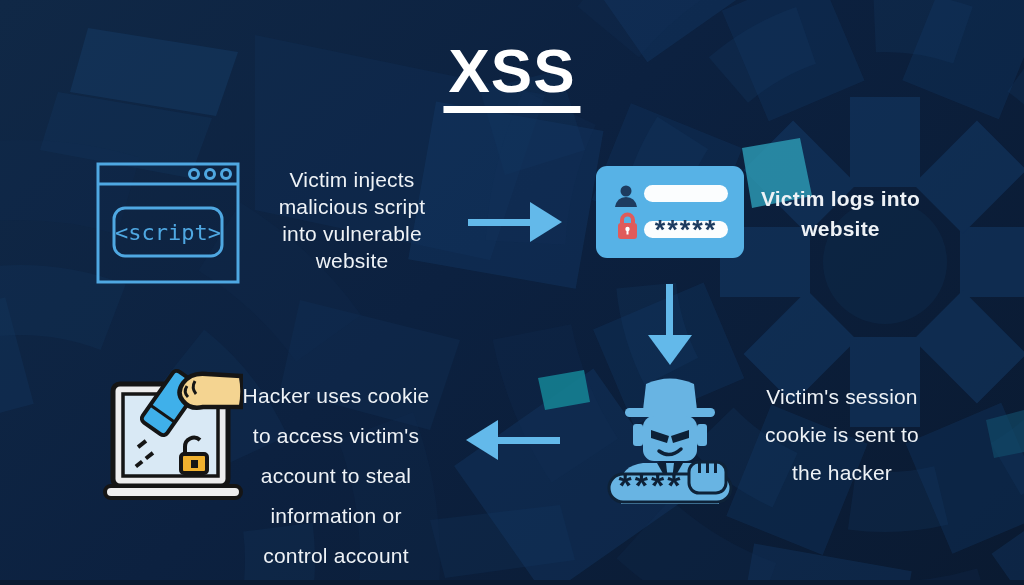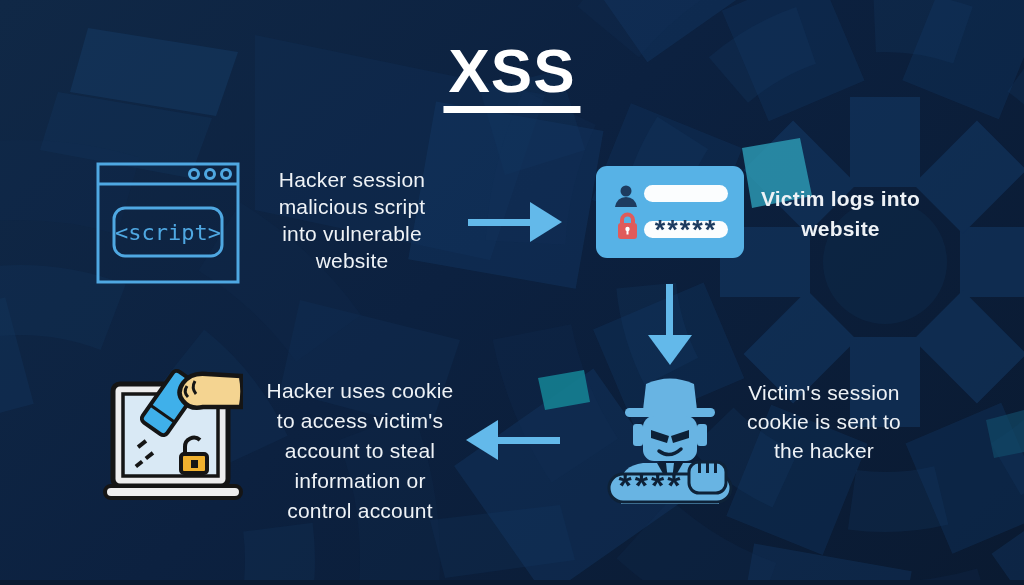--- a/index.html
+++ b/index.html
@@ -13,22 +13,22 @@
     position:absolute;top:38px;left:50%;transform:translateX(-50%);
     font-size:62px;font-weight:700;letter-spacing:1px;color:#ffffff;
     border-bottom:7px solid #ffffff;padding:0 5px 3px 5px;line-height:1.05;
   }
   .step{
     position:absolute;color:#eef2f6;text-align:center;white-space:pre-line;
     font-size:21px;line-height:28px;letter-spacing:.2px;
   }
   .step-1{left:243px;top:166px;width:218px;line-height:27px;}
   .step-2{left:748px;top:184px;width:185px;line-height:30px;font-weight:bold;}
-  .step-3{left:724px;top:378px;width:200px;line-height:29px;}
-  .step-4{left:248px;top:376px;width:224px;line-height:30px;}
+  .step-3{left:742px;top:378px;width:200px;line-height:38px;}
+  .step-4{left:224px;top:376px;width:224px;line-height:40px;}
   .icon,.arrow{position:absolute;}
   .icon-browser{left:96px;top:162px;}
   .icon-login{left:596px;top:166px;}
   .icon-hacker{left:603px;top:362px;}
   .icon-laptop{left:103px;top:362px;}
   .arrow-right{left:468px;top:200px;}
   .arrow-down{left:645px;top:284px;}
   .arrow-left{left:466px;top:418px;}
 </style>
 </head>
@@ -88,21 +88,21 @@
     <circle cx="20" cy="560" r="260" stroke="#14395f" stroke-width="70" fill="none" stroke-dasharray="120 80" opacity="0.25"></circle>
     <circle cx="20" cy="560" r="380" stroke="#102c50" stroke-width="80" fill="none" stroke-dasharray="150 100" opacity="0.22"></circle>
 
     <polygon points="742,148 800,138 812,196 752,208" fill="#2b97b0" opacity="0.85"></polygon>
     <polygon points="538,378 584,370 590,402 545,410" fill="#157f92" opacity="0.9"></polygon>
     <polygon points="986,420 1024,410 1024,452 994,458" fill="#12506e" opacity="0.6"></polygon>
   </svg>
 
   <div class="title">XSS</div>
 
-  <div class="step step-1">Hacker session
+  <div class="step step-1">Victim injects
 malicious script
 into vulnerable
 website</div>
   <div class="step step-2">Victim logs into
 website</div>
   <div class="step step-3">Victim's session
 cookie is sent to
 the hacker</div>
   <div class="step step-4">Hacker uses cookie
 to access victim's

